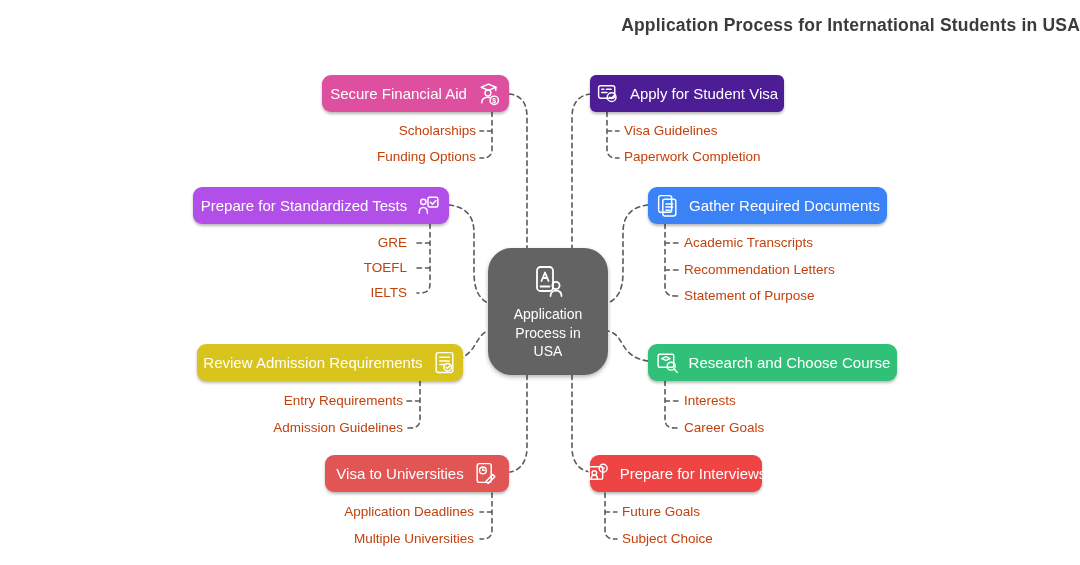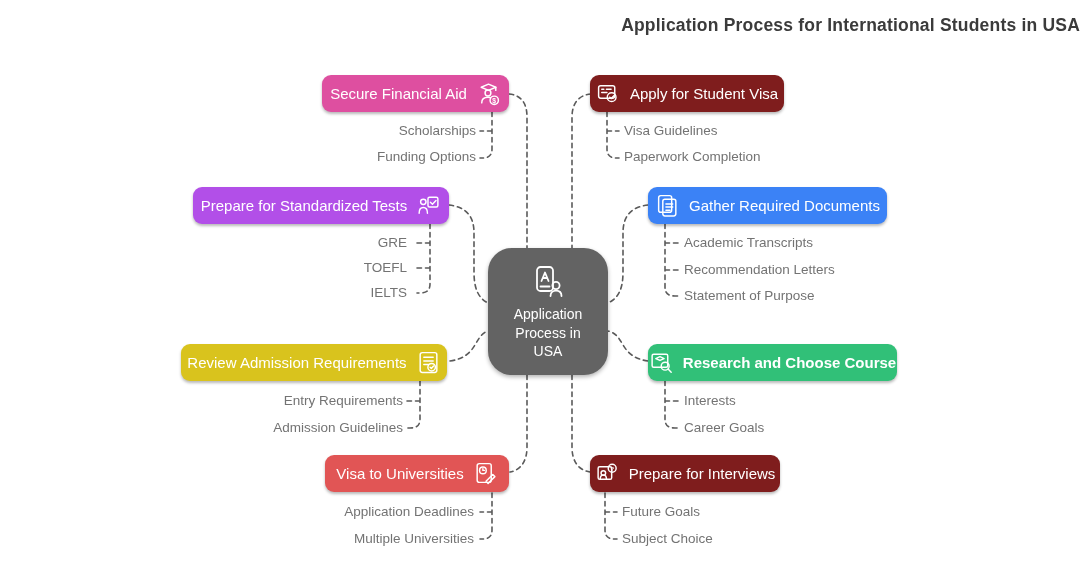--- a/index.html
+++ b/index.html
@@ -28,21 +28,21 @@
   .icon-text { fill:#fff; stroke:none; font-family:"Liberation Sans",sans-serif; font-weight:bold; }
   .center-node {
     position:absolute; left:488px; top:248px; width:120px; height:127px;
     border-radius:24px; display:flex; flex-direction:column; align-items:center;
     justify-content:center; color:#fff; text-align:center;
     box-shadow:0 2px 4px rgba(0,0,0,.3);
   }
   .center-label { font-size:14px; line-height:1.32; width:92px; margin-top:3px; }
   .sub {
     position:absolute; height:18px; line-height:18px; font-size:13.5px;
-    color:#737373; white-space:nowrap;
+    color:#c2410c; white-space:nowrap;
   }
   .sub.r { text-align:right; }
 </style>
 </head>
 <body>
 
 <div class="canvas">
 
   <div class="title">Application Process for International Students in USA</div>
 
@@ -91,21 +91,21 @@
             <path d="M19 6 v3"></path>
           <circle cx="11.5" cy="11.5" r="2.8"></circle>
           <path d="M5.5 21 c0-4 2.8-5.4 6-5.4 1 0 1.9 .1 2.7 .4"></path>
           <circle cx="17.5" cy="18.5" r="4"></circle>
         </g>
         <text class="icon-text" x="17.5" y="20.9" font-size="6.5" text-anchor="middle">$</text>
       </svg>
     </span>
   </div>
 
-  <div class="node" style="left: 590px; top: 75px; width: 194px; background-color: #7f1d1d;">
+  <div class="node" style="left: 590px; top: 75px; width: 194px; background-color: #4c1d95; border-radius: 6px;">
     <span>
       <svg width="25" height="25" viewBox="0 0 24 24">
         <g class="icon-stroke">
           <rect x="2.5" y="4.5" width="15.5" height="12" rx="2"></rect>
           <path d="M5.5 8 h2 M10 8 h4.5 M5.5 11 h5"></path>
           <circle cx="15" cy="15.5" r="4.2"></circle>
           <path d="M13.2 15.5 l1.4 1.4 l2.8 -3"></path>
         </g>
       </svg>
     </span>
@@ -132,35 +132,35 @@
         <g class="icon-stroke">
           <rect x="3.5" y="2.5" width="12.5" height="16" rx="2"></rect>
           <rect x="7.5" y="6" width="12.5" height="16" rx="2"></rect>
           <path d="M10.5 10.5 h6.5 M10.5 13.5 h6.5 M10.5 16.5 h4"></path>
         </g>
       </svg>
     </span>
     <span>Gather Required Documents</span>
   </div>
 
-  <div class="node" style="left: 181px; top: 344px; width: 266px; background-color: rgb(217, 195, 29); align-items: center;">
+  <div class="node" style="left: 197px; top: 344px; width: 266px; background-color: rgb(217, 195, 29); align-items: center;">
     <span>Review Admission Requirements</span>
     <span>
       <svg width="25" height="25" viewBox="0 0 24 24">
         <g class="icon-stroke">
           <rect x="4" y="2.5" width="16" height="19" rx="2"></rect>
           <path d="M7.5 7 h9 M7.5 10.5 h9 M7.5 14 h4.5"></path>
           <circle cx="15" cy="16.5" r="3.6"></circle>
           <path d="M13.5 16.5 l1.2 1.2 l2.2 -2.4"></path>
         </g>
       </svg>
     </span>
   </div>
 
-  <div class="node" style="left: 648px; top: 344px; width: 249px; background-color: rgb(49, 192, 120); font-weight: bold;">
+  <div class="node" style="left: 648px; top: 344px; width: 249px; background-color: rgb(49, 192, 120);">
     <span>
       <svg width="25" height="25" viewBox="0 0 24 24">
         <g class="icon-stroke">
           <rect x="3" y="4" width="15" height="12.5" rx="1.5"></rect>
           <path d="M6.5 8.2 l4 -1.8 l4 1.8 l-4 1.8 z"></path>
           <circle cx="15.5" cy="15.5" r="3.8"></circle>
           <path d="M18.3 18.3 l3 3"></path>
         </g>
       </svg>
     </span>
@@ -174,21 +174,21 @@
         <g class="icon-stroke">
           <rect x="4" y="2.5" width="13.5" height="18" rx="2"></rect>
           <circle cx="9.5" cy="9" r="3.2"></circle>
           <path d="M9.5 7.3 v1.7 h1.4"></path>
           <path d="M12.5 19.5 l6.5 -6.5 l2 2 l-6.5 6.5 z"></path>
         </g>
       </svg>
     </span>
   </div>
 
-  <div class="node" style="left: 590px; top: 455px; width: 190px; background-color: #7f1d1d;">
+  <div class="node" style="left: 590px; top: 455px; width: 172px; background-color: #ef4444;">
     <span>
       <svg width="25" height="25" viewBox="0 0 24 24">
         <g class="icon-stroke">
           <rect x="3" y="5.5" width="13" height="12" rx="1.5"></rect>
           <circle cx="8" cy="11.5" r="2.2"></circle>
           <path d="M5 17.5 c0-2.8 1.4 -4 3 -4 s3 1.2 3 4"></path>
           <circle cx="16.5" cy="7" r="3.8"></circle>
         </g>
         <text class="icon-text" x="16.5" y="9.2" font-size="6" text-anchor="middle">?</text>
       </svg>

